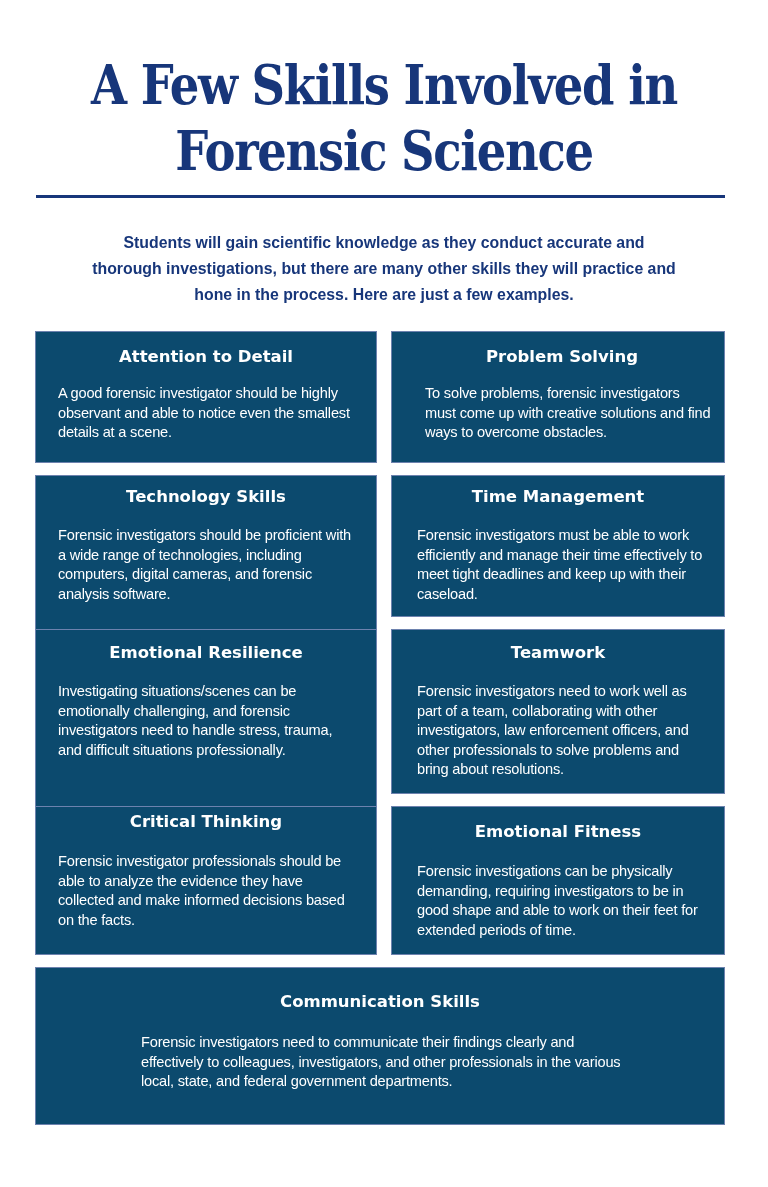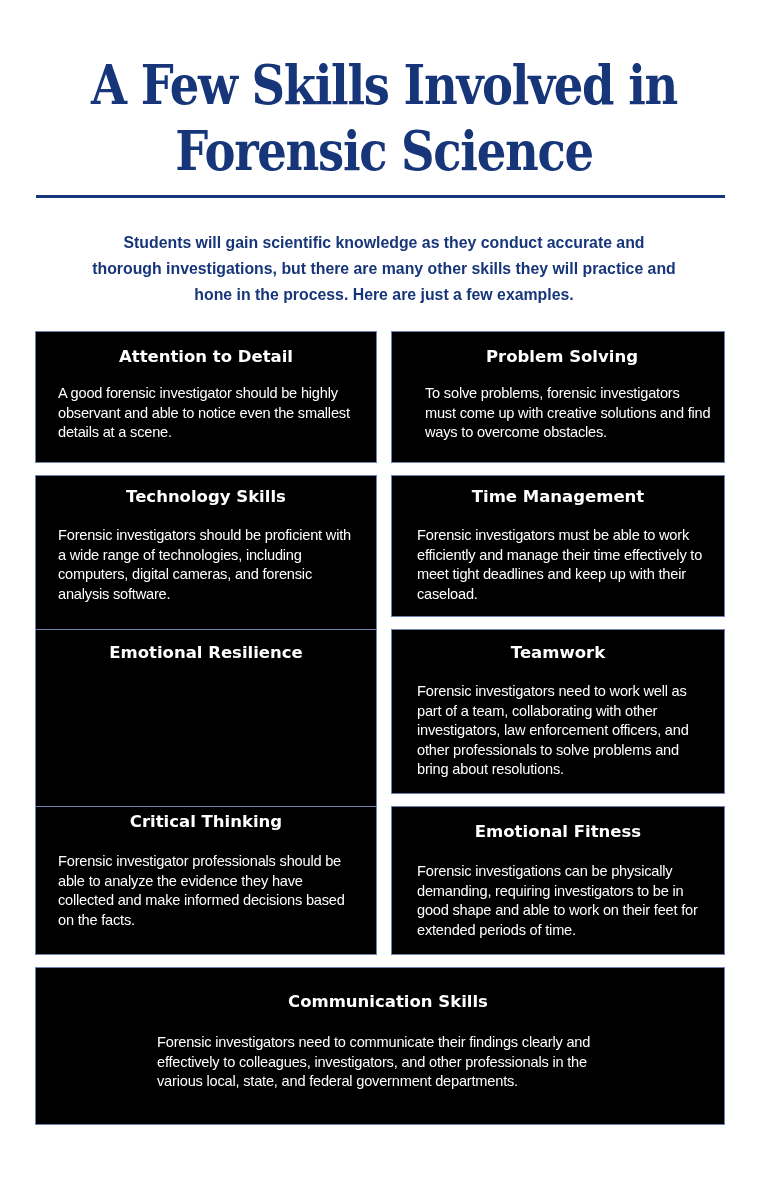--- a/index.html
+++ b/index.html
@@ -17,21 +17,21 @@
       background: #17367a;
     }
     .intro {
       position: absolute; left: 80px; width: 608px; top: 229px;
       text-align: center; color: #17367a;
       font-family: "Liberation Sans", sans-serif; font-weight: bold;
       font-size: 16.5px; line-height: 26px;
       transform: scaleX(0.96); transform-origin: center top;
     }
     .card {
-      position: absolute; background: #000000; color: #ffffff;
+      position: absolute; background: #0c4a6e; color: #ffffff;
       box-sizing: border-box; border: 1px solid #6d82ae;
       font-family: "Liberation Sans", sans-serif;
     }
     .card h2 {
       margin: 0; text-align: center; font-family: "DejaVu Sans", sans-serif;
       font-weight: bold; font-size: 16.5px; line-height: 22px;
     }
     .card p {
       margin: 0; font-family: "Liberation Sans", sans-serif;
       font-size: 14.6px; line-height: 19.5px; letter-spacing: -0.2px;
@@ -63,31 +63,32 @@
   <h2 style="margin-top:10px;">Technology Skills</h2>
   <p style="margin:18px 14px 0 22px;">Forensic investigators should be proficient with a wide range of technologies, including computers, digital cameras, and forensic analysis software.</p>
 </div>
 <div class="card" style="left:391px; top:475px; width:334px; height:142px;">
   <h2 style="margin-top:10px;">Time Management</h2>
   <p style="margin:18px 12px 0 25px;">Forensic investigators must be able to work efficiently and manage their time effectively to meet tight deadlines and keep up with their caseload.</p>
 </div>
 
 <div class="card" style="left:35px; top:629px; width:342px; height:185px;">
   <h2 style="margin-top:12px;">Emotional Resilience</h2>
+  <p style="margin:18px 20px 0 22px;">Investigating situations/scenes can be emotionally challenging, and forensic investigators need to handle stress, trauma, and difficult situations professionally.</p>
 </div>
 <div class="card" style="left:391px; top:629px; width:334px; height:165px;">
   <h2 style="margin-top:12px;">Teamwork</h2>
   <p style="margin:18px 12px 0 25px;">Forensic investigators need to work well as part of a team, collaborating with other investigators, law enforcement officers, and other professionals to solve problems and bring about resolutions.</p>
 </div>
 
 <div class="card" style="left:35px; top:806px; width:342px; height:149px;">
   <h2 style="margin-top:4px;">Critical Thinking</h2>
   <p style="margin:19px 18px 0 22px;">Forensic investigator professionals should be able to analyze the evidence they have collected and make informed decisions based on the facts.</p>
 </div>
 <div class="card" style="left:391px; top:806px; width:334px; height:149px;">
   <h2 style="margin-top:14px;">Emotional Fitness</h2>
   <p style="margin:19px 12px 0 25px;">Forensic investigations can be physically demanding, requiring investigators to be in good shape and able to work on their feet for extended periods of time.</p>
 </div>
 
-<div class="card wide" style="left:35px; top:967px; width:690px; height:158px;padding-left:16px;">
+<div class="card wide" style="left:35px; top:967px; width:690px; height:158px;">
   <h2 style="margin-top:23px;">Communication Skills</h2>
   <p style="margin:20px 100px 0 105px;">Forensic investigators need to communicate their findings clearly and effectively to colleagues, investigators, and other professionals in the various local, state, and federal government departments.</p>
 </div>
 
 </body></html>

